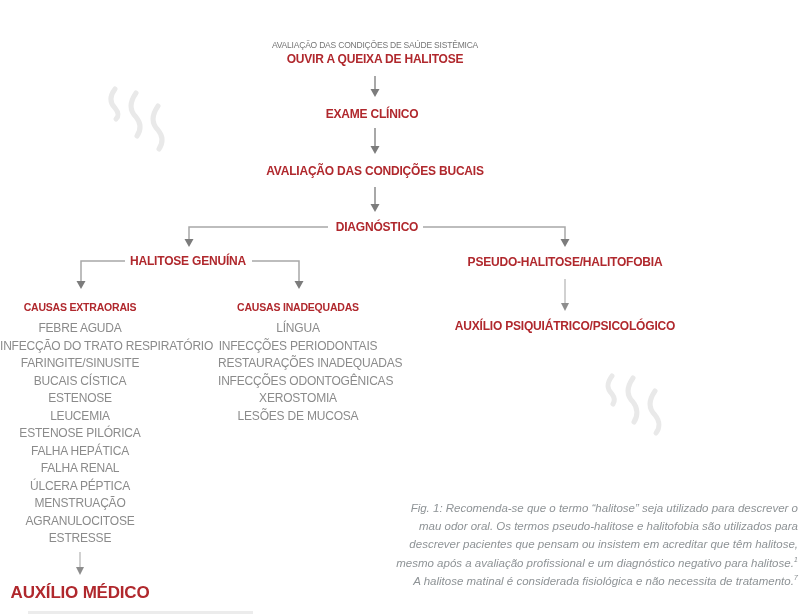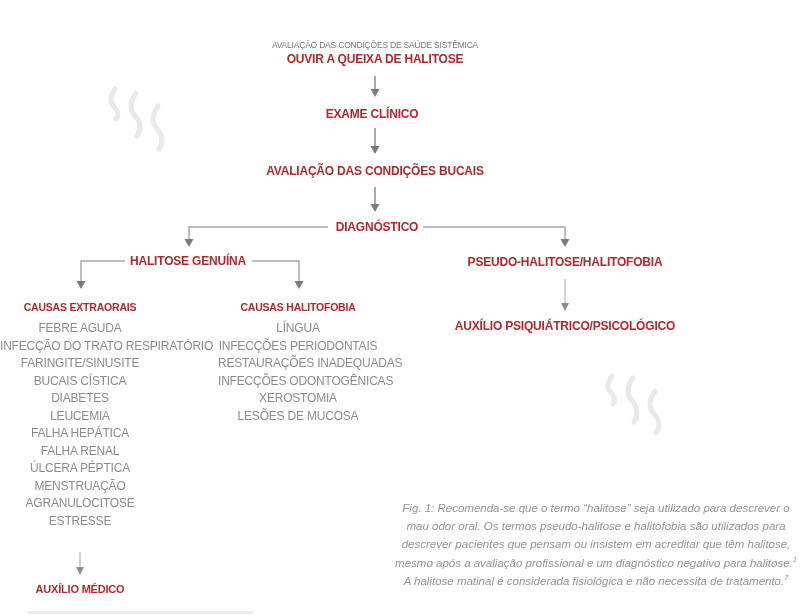--- a/index.html
+++ b/index.html
@@ -7,27 +7,27 @@
     position:relative;width:800px;height:616px;background:#ffffff;overflow:hidden;
     font-family:"Liberation Sans",sans-serif;
   }
   .layer{position:absolute;left:0;top:0;width:800px;height:616px;}
   .node{position:absolute;text-align:center;letter-spacing:-0.2px;white-space:nowrap;}
   .red{color:#b0282d;font-weight:bold;}
   .gray-small{color:#757575;font-size:8.5px;font-weight:normal;}
   .main-step{font-size:12px;}
   .branch-label{font-size:12px;}
   .col-title{font-size:10.5px;}
-  .outcome{font-size:11px;}
+  .outcome{font-size:17px;}
   .cause-list{position:absolute;text-align:center;}
   .cause{color:#8b8b8b;font-size:12px;line-height:17.5px;letter-spacing:-0.2px;white-space:nowrap;}
   .caption{
     position:absolute;left:394px;top:499px;width:404px;
     color:#8e9396;font-size:11.5px;line-height:18.2px;font-style:italic;
-    text-align:center;
+    text-align:right;
   }
   .caption sup{font-size:0.65em;line-height:0;}
   .divider{position:absolute;left:28px;top:611px;width:225px;height:3px;background:#ececec;}
 </style>
 </head>
 <body>
 
 <div class="canvas">
 
   <svg class="layer" viewBox="0 0 800 616">
@@ -103,31 +103,32 @@
   <div class="node red branch-label" style="left:88px;top:254px;width:200px;">HALITOSE GENUÍNA</div>
 
   <div class="node red branch-label" style="left:415px;top:255px;width:300px;">PSEUDO-HALITOSE/HALITOFOBIA</div>
 
   <div class="node red col-title" style="left:0px;top:301px;width:160px;">CAUSAS EXTRAORAIS</div>
   <div class="cause-list" style="left:0px;top:320px;width:160px;">
     <div class="cause">FEBRE AGUDA</div>
     <div class="cause">INFECÇÃO DO TRATO RESPIRATÓRIO</div>
     <div class="cause">FARINGITE/SINUSITE</div>
     <div class="cause">BUCAIS CÍSTICA</div>
-    <div class="cause">DIABETES</div>
+    <div class="cause">ESTENOSE</div>
     <div class="cause">LEUCEMIA</div>
+    <div class="cause">ESTENOSE PILÓRICA</div>
     <div class="cause">FALHA HEPÁTICA</div>
     <div class="cause">FALHA RENAL</div>
     <div class="cause">ÚLCERA PÉPTICA</div>
     <div class="cause">MENSTRUAÇÃO</div>
     <div class="cause">AGRANULOCITOSE</div>
     <div class="cause">ESTRESSE</div>
   </div>
 
-  <div class="node red col-title" style="left:218px;top:301px;width:160px;">CAUSAS HALITOFOBIA</div>
+  <div class="node red col-title" style="left:218px;top:301px;width:160px;">CAUSAS INADEQUADAS</div>
   <div class="cause-list" style="left:218px;top:320px;width:160px;">
     <div class="cause">LÍNGUA</div>
     <div class="cause">INFECÇÕES PERIODONTAIS</div>
     <div class="cause">RESTAURAÇÕES INADEQUADAS</div>
     <div class="cause">INFECÇÕES ODONTOGÊNICAS</div>
     <div class="cause">XEROSTOMIA</div>
     <div class="cause">LESÕES DE MUCOSA</div>
   </div>
 
   <div class="node red branch-label" style="left:415px;top:319px;width:300px;">AUXÍLIO PSIQUIÁTRICO/PSICOLÓGICO</div>

